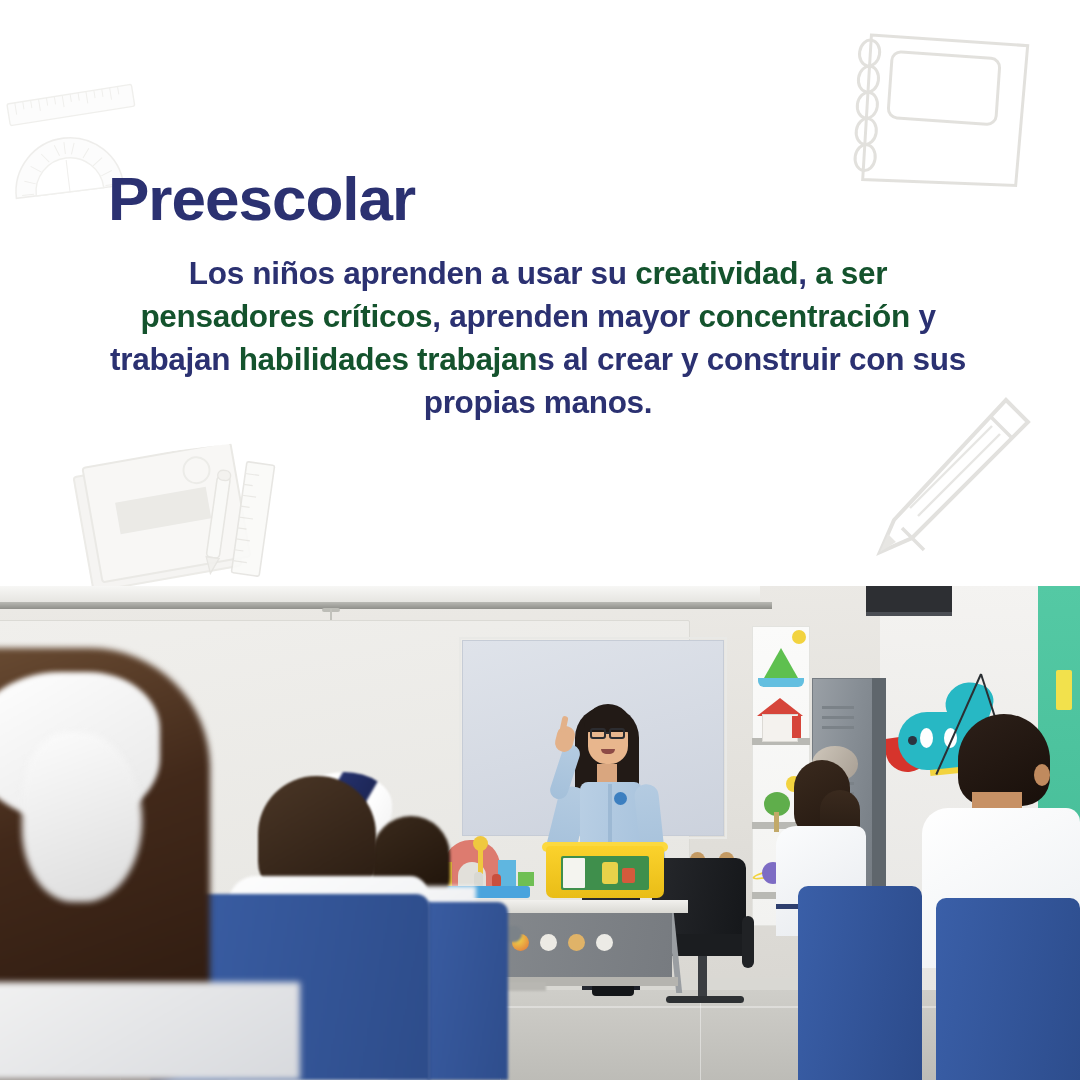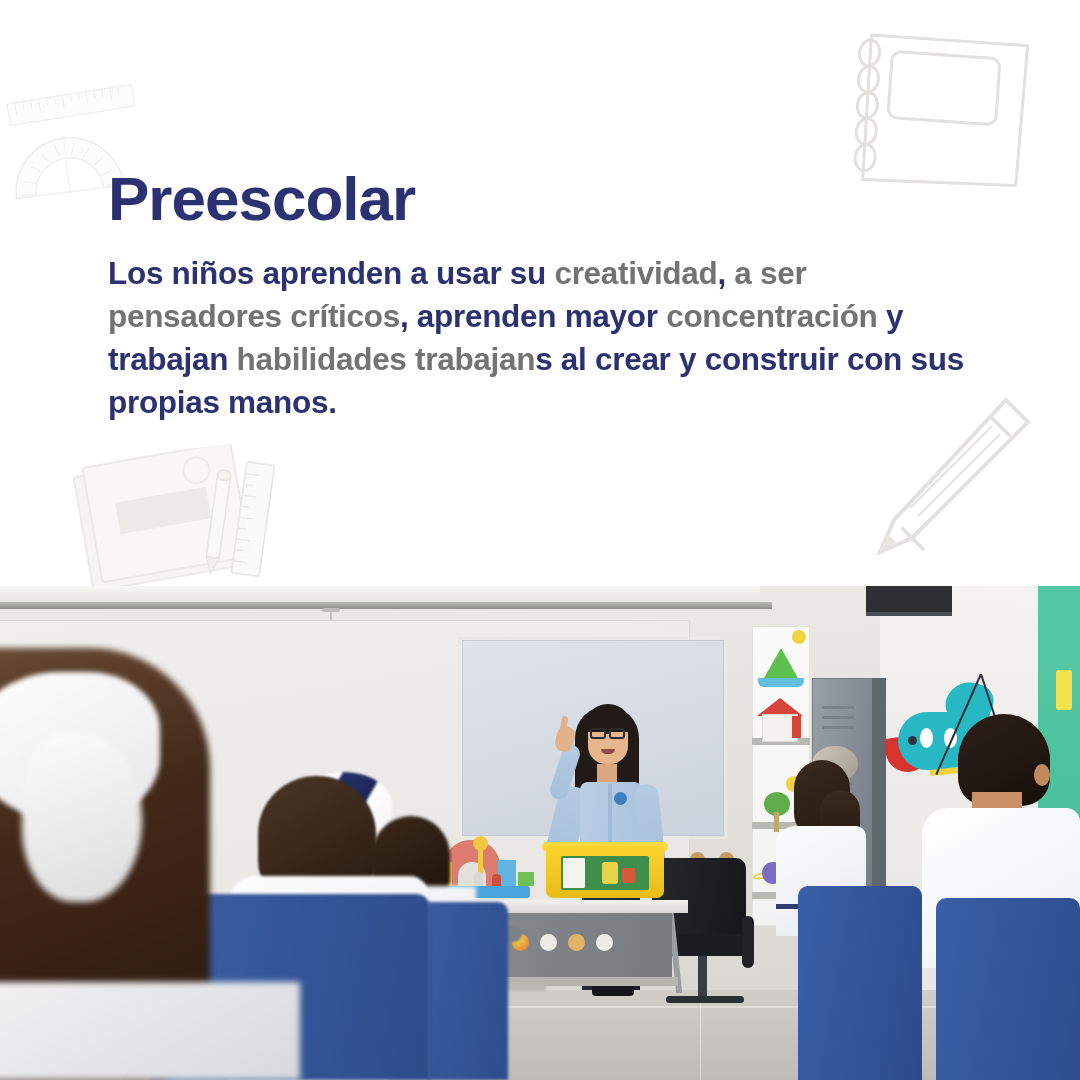--- a/index.html
+++ b/index.html
@@ -8,21 +8,21 @@
   body{
     font-family:"Liberation Sans", sans-serif;
     background:#ffffff;
     overflow:hidden;
   }
   #stage{ position:relative; width:1080px; height:1080px; overflow:hidden; background:#fff; }
 
   
   #text-panel{
     position:absolute; left:0; top:0; width:1080px; height:586px;
-    background:#ffffff; overflow:hidden;
+    background:#ffffff; overflow:hidden;text-align:center;
   }
 
   
   .deco{ position:absolute; pointer-events:none; }
 
   #deco-ruler{ left:6px; top:86px; width:130px; height:40px; transform:rotate(-9deg); opacity:.55;}
   #deco-protractor{ left:8px; top:120px; width:116px; height:78px; transform:rotate(-7deg); opacity:.55;}
   #deco-notebook{ right:30px; top:18px; width:230px; height:190px; transform:rotate(9deg); opacity:.85;}
   #deco-books{ left:78px; top:452px; width:180px; height:130px; transform:rotate(-7deg); opacity:.9;}
   #deco-pen{ left:205px; top:468px; width:26px; height:110px; transform:rotate(8deg); opacity:.9;}
@@ -38,21 +38,21 @@
     white-space:nowrap;
   }
 
   
   #body-copy{
     position:absolute; left:108px; top:252px; width:860px;
     font-size:31.5px; line-height:43px; font-weight:700;
     letter-spacing:-0.3px;
     color:#2b3171;
   }
-  #body-copy .hl{ color:#737373; }
+  #body-copy .hl{ color:#14532d; }
 
   
   #photo{
     position:absolute; left:0; top:586px; width:1080px; height:494px;
     overflow:hidden; background:#c9c9c4;
   }
   .ph{ position:absolute; }
 
   
   #wall-back{ left:0; top:0; width:1080px; height:420px;

